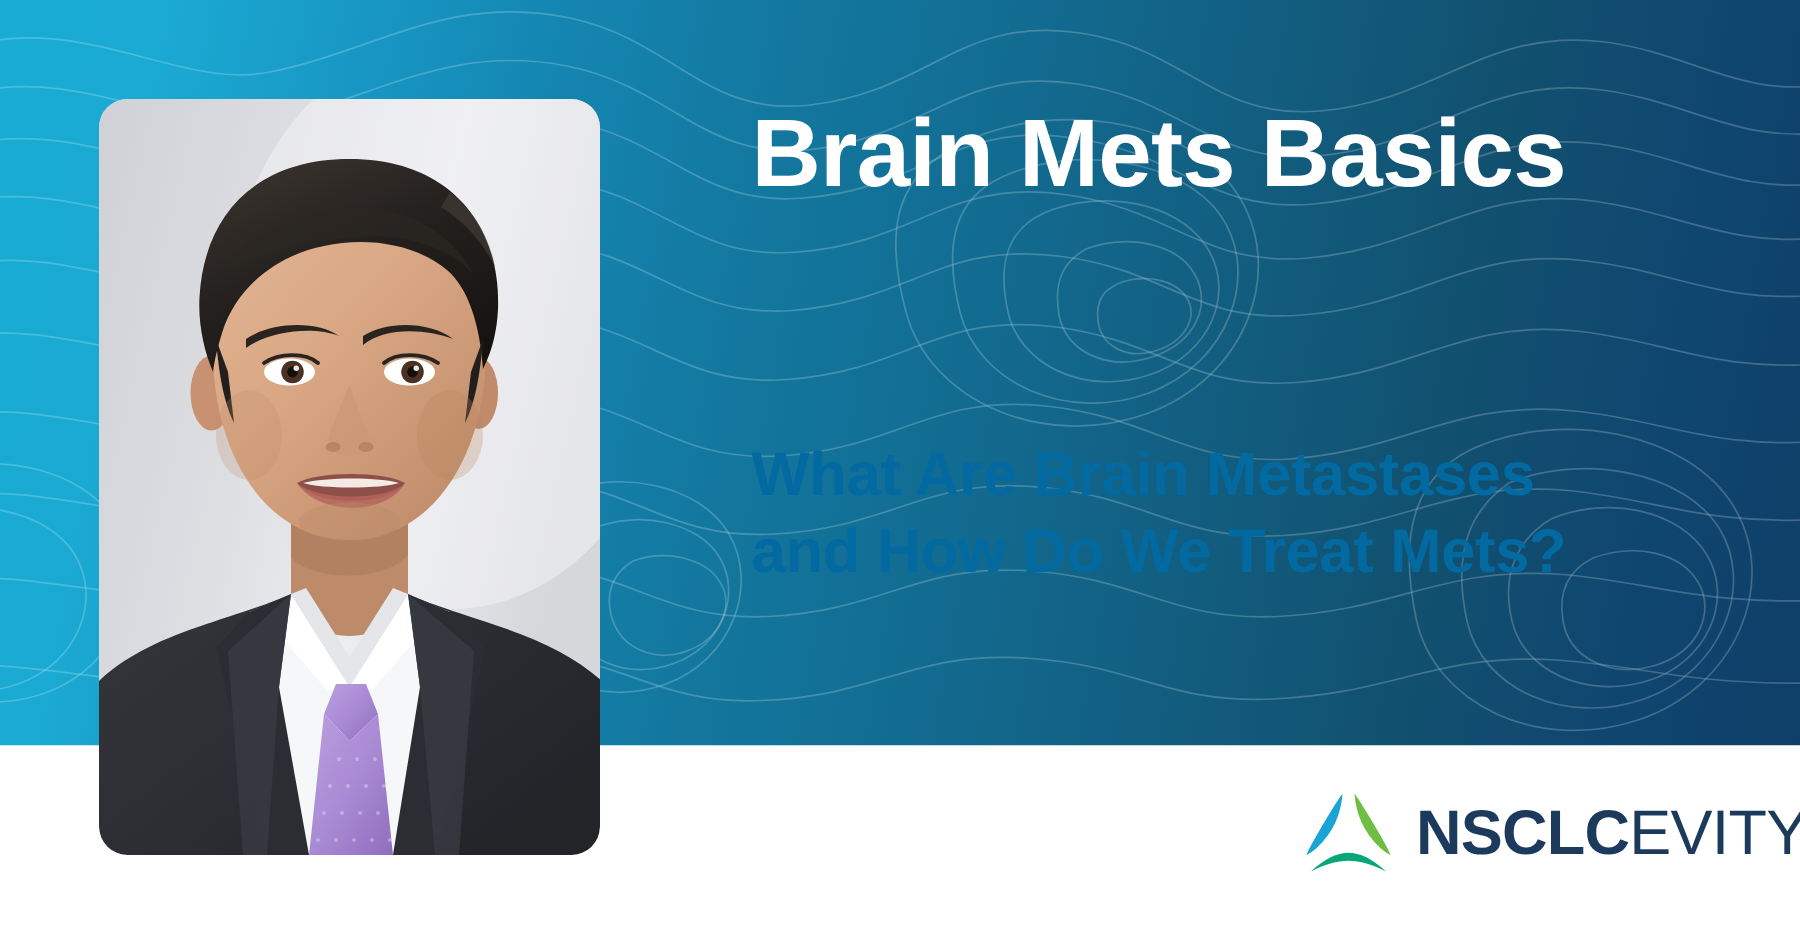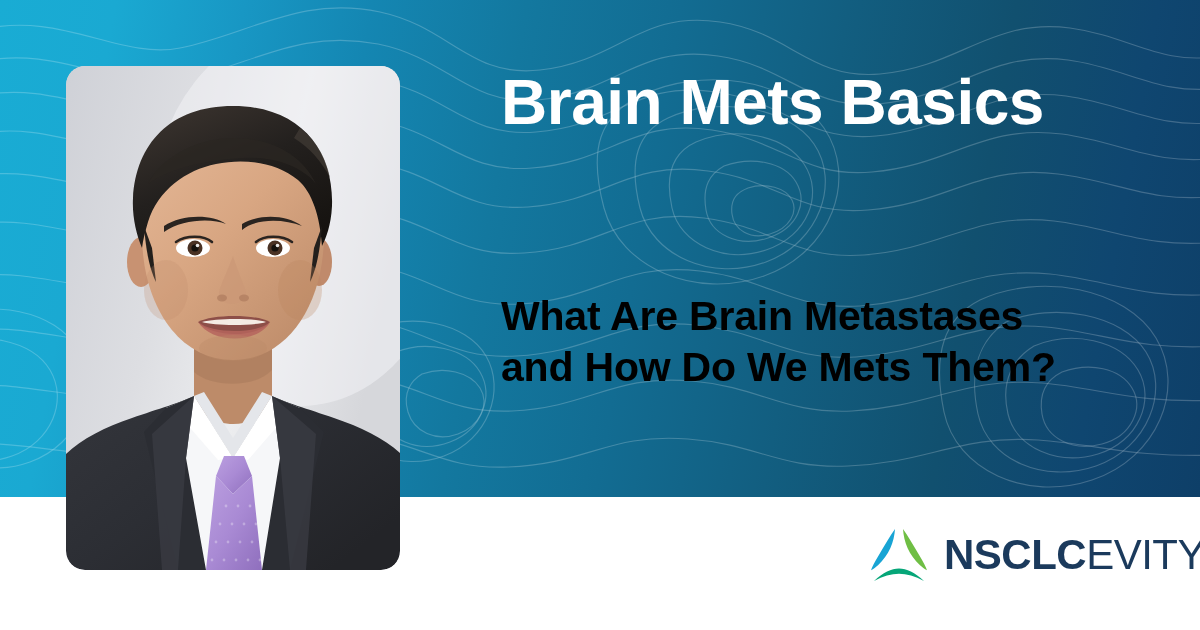--- a/index.html
+++ b/index.html
@@ -112,21 +112,21 @@
     display: block;
     white-space: nowrap;
   }
 
   #subhead {
     position: absolute;
     left: 0;
     top: 291px;
     width: 690px;
     margin: 0;
-    color: #000000;
+    color: #0369a1;
     font-family: "Liberation Sans", sans-serif;
     font-size: 41px;
     font-weight: 700;
     line-height: 1.25;
     letter-spacing: -0.2px;
   }
   #subhead .sh-line {
     display: block;
     white-space: nowrap;
   }
@@ -342,21 +342,21 @@
       </g>
     </svg>
   </div>
 
   <div id="text-block">
     <h1 id="headline">
       <span class="hl-line">Brain Mets Basics</span>
     </h1>
     <h2 id="subhead">
       <span class="sh-line">What Are Brain Metastases</span>
-      <span class="sh-line">and How Do We Mets Them?</span>
+      <span class="sh-line">and How Do We Treat Mets?</span>
     </h2>
   </div>
 
   <div id="logo">
     <span id="logo-mark">
       <svg viewBox="0 0 62 58" aria-hidden="true">
 
         <path d="M27.0,3.0 C26.2,16.0 21.0,29.0 10.0,39.2
                  C8.0,41.0 5.5,42.8 3.0,44.2
                  C4.0,41.0 6.8,36.0 10.6,29.5

